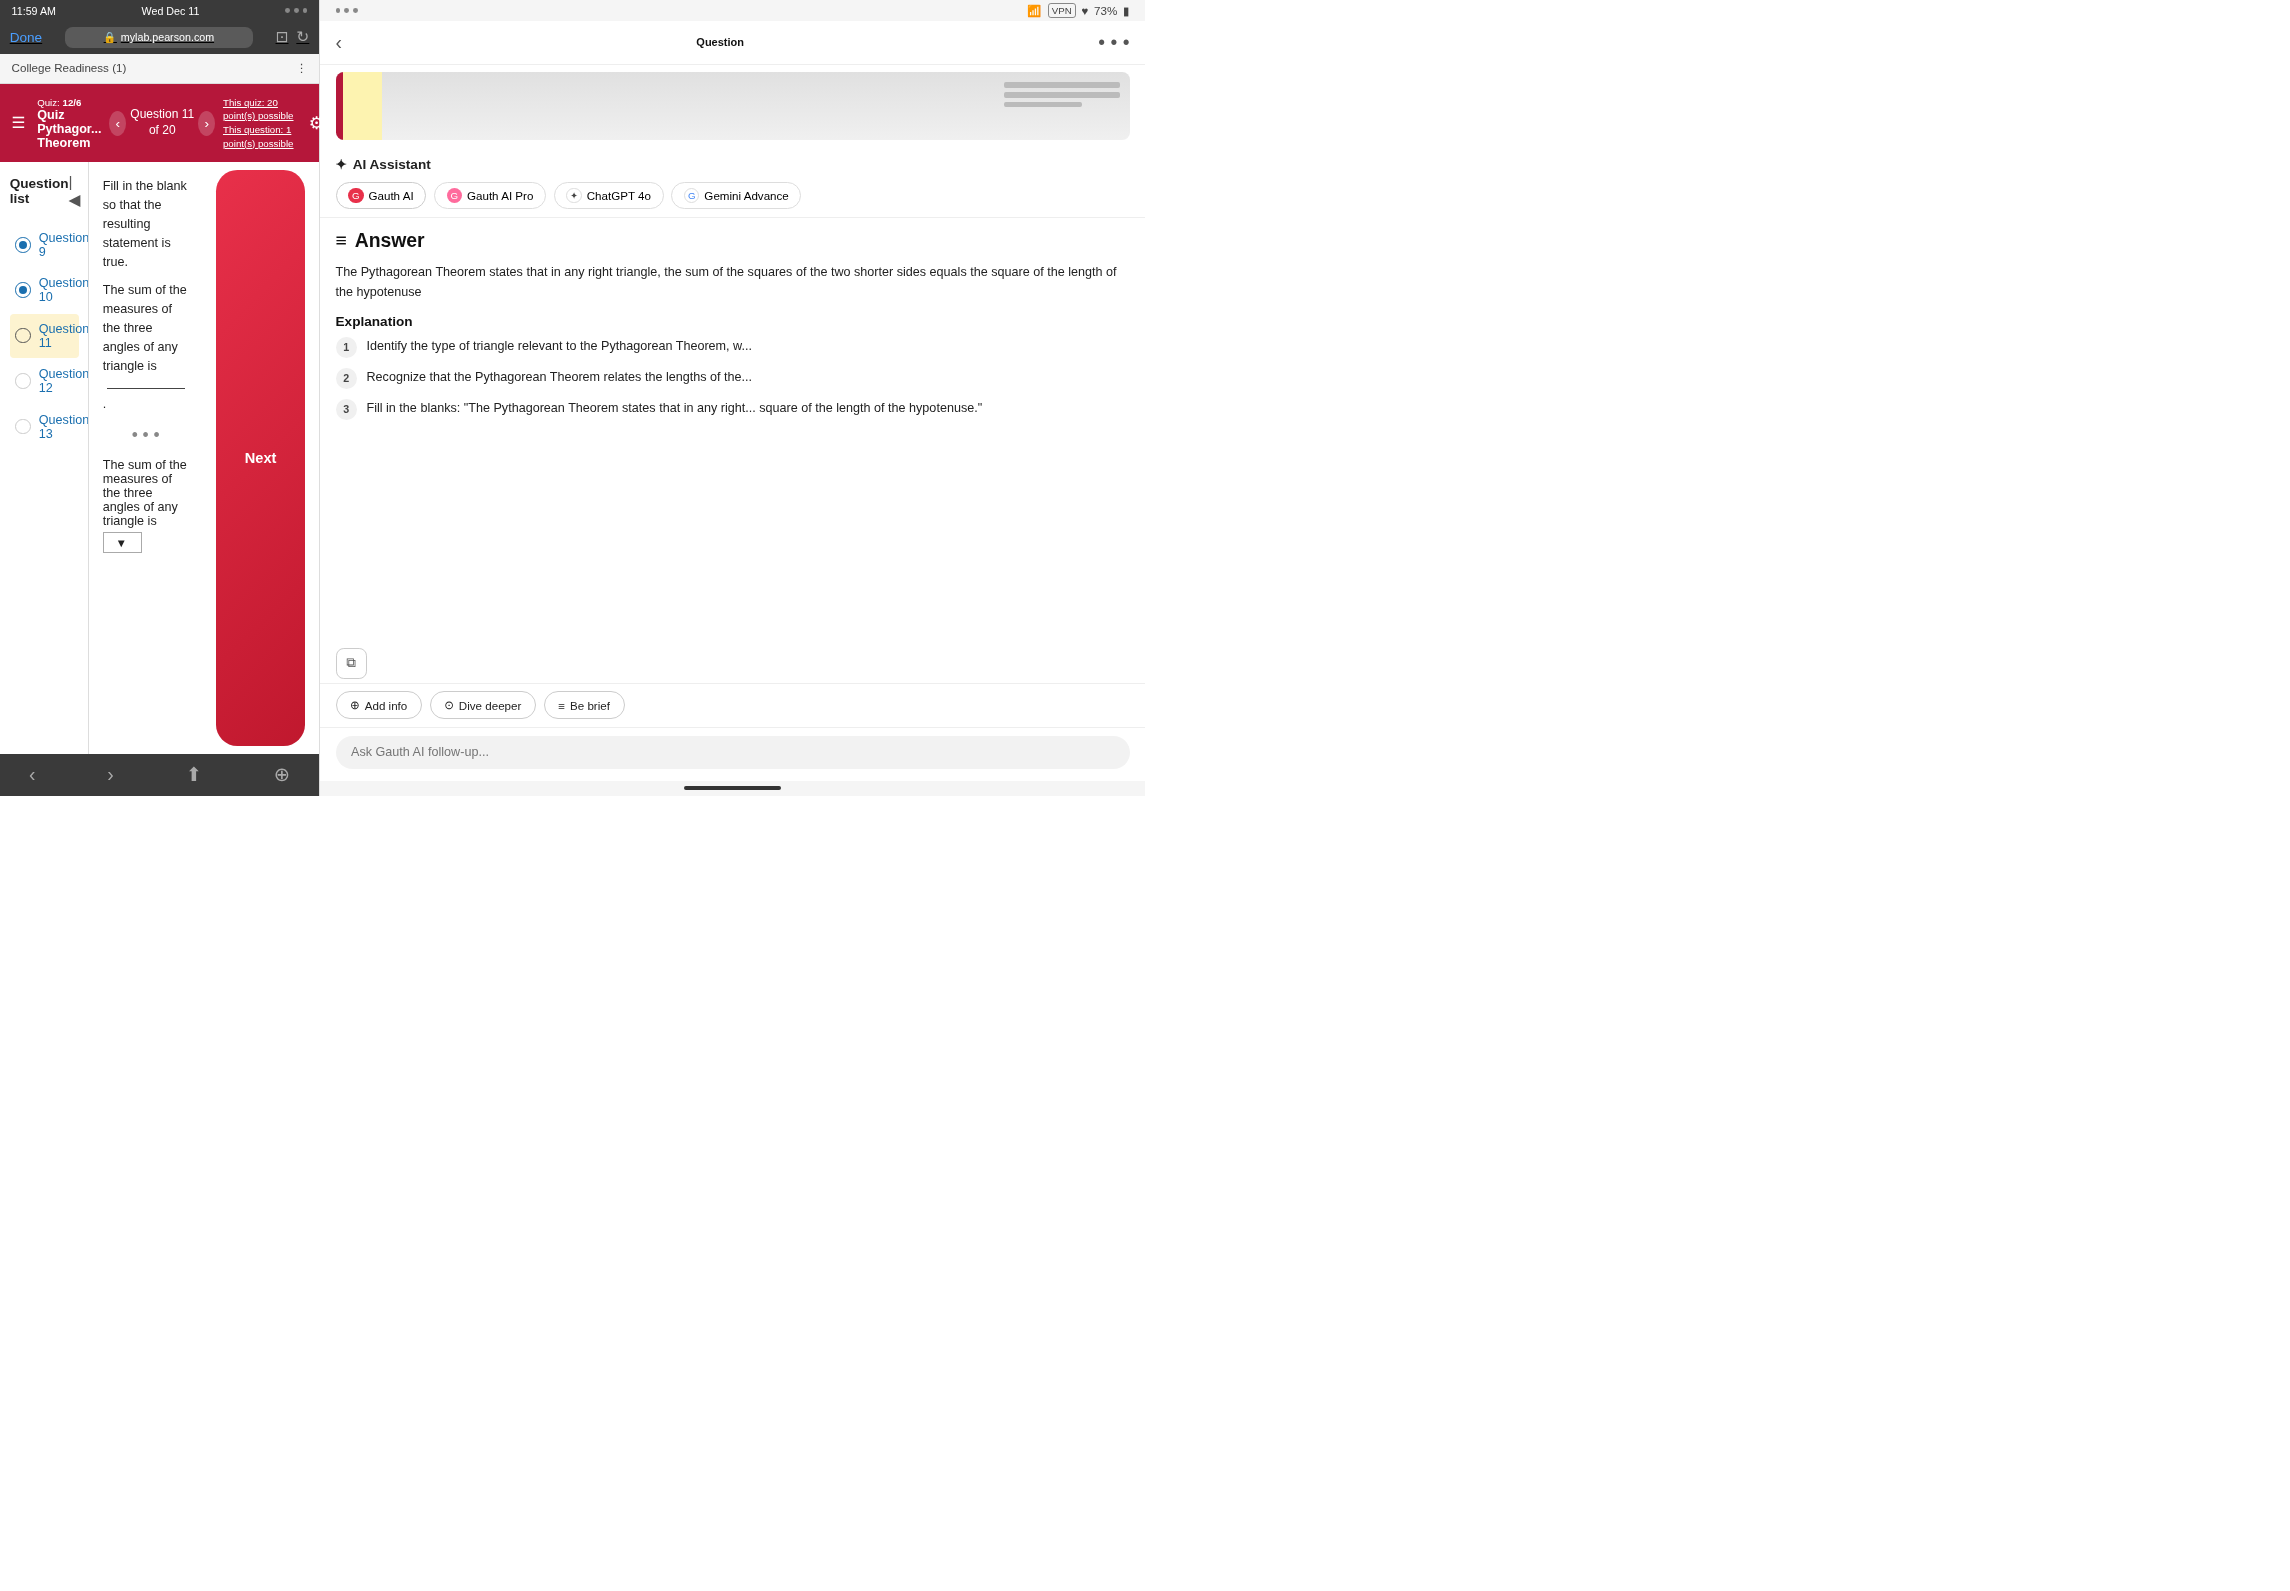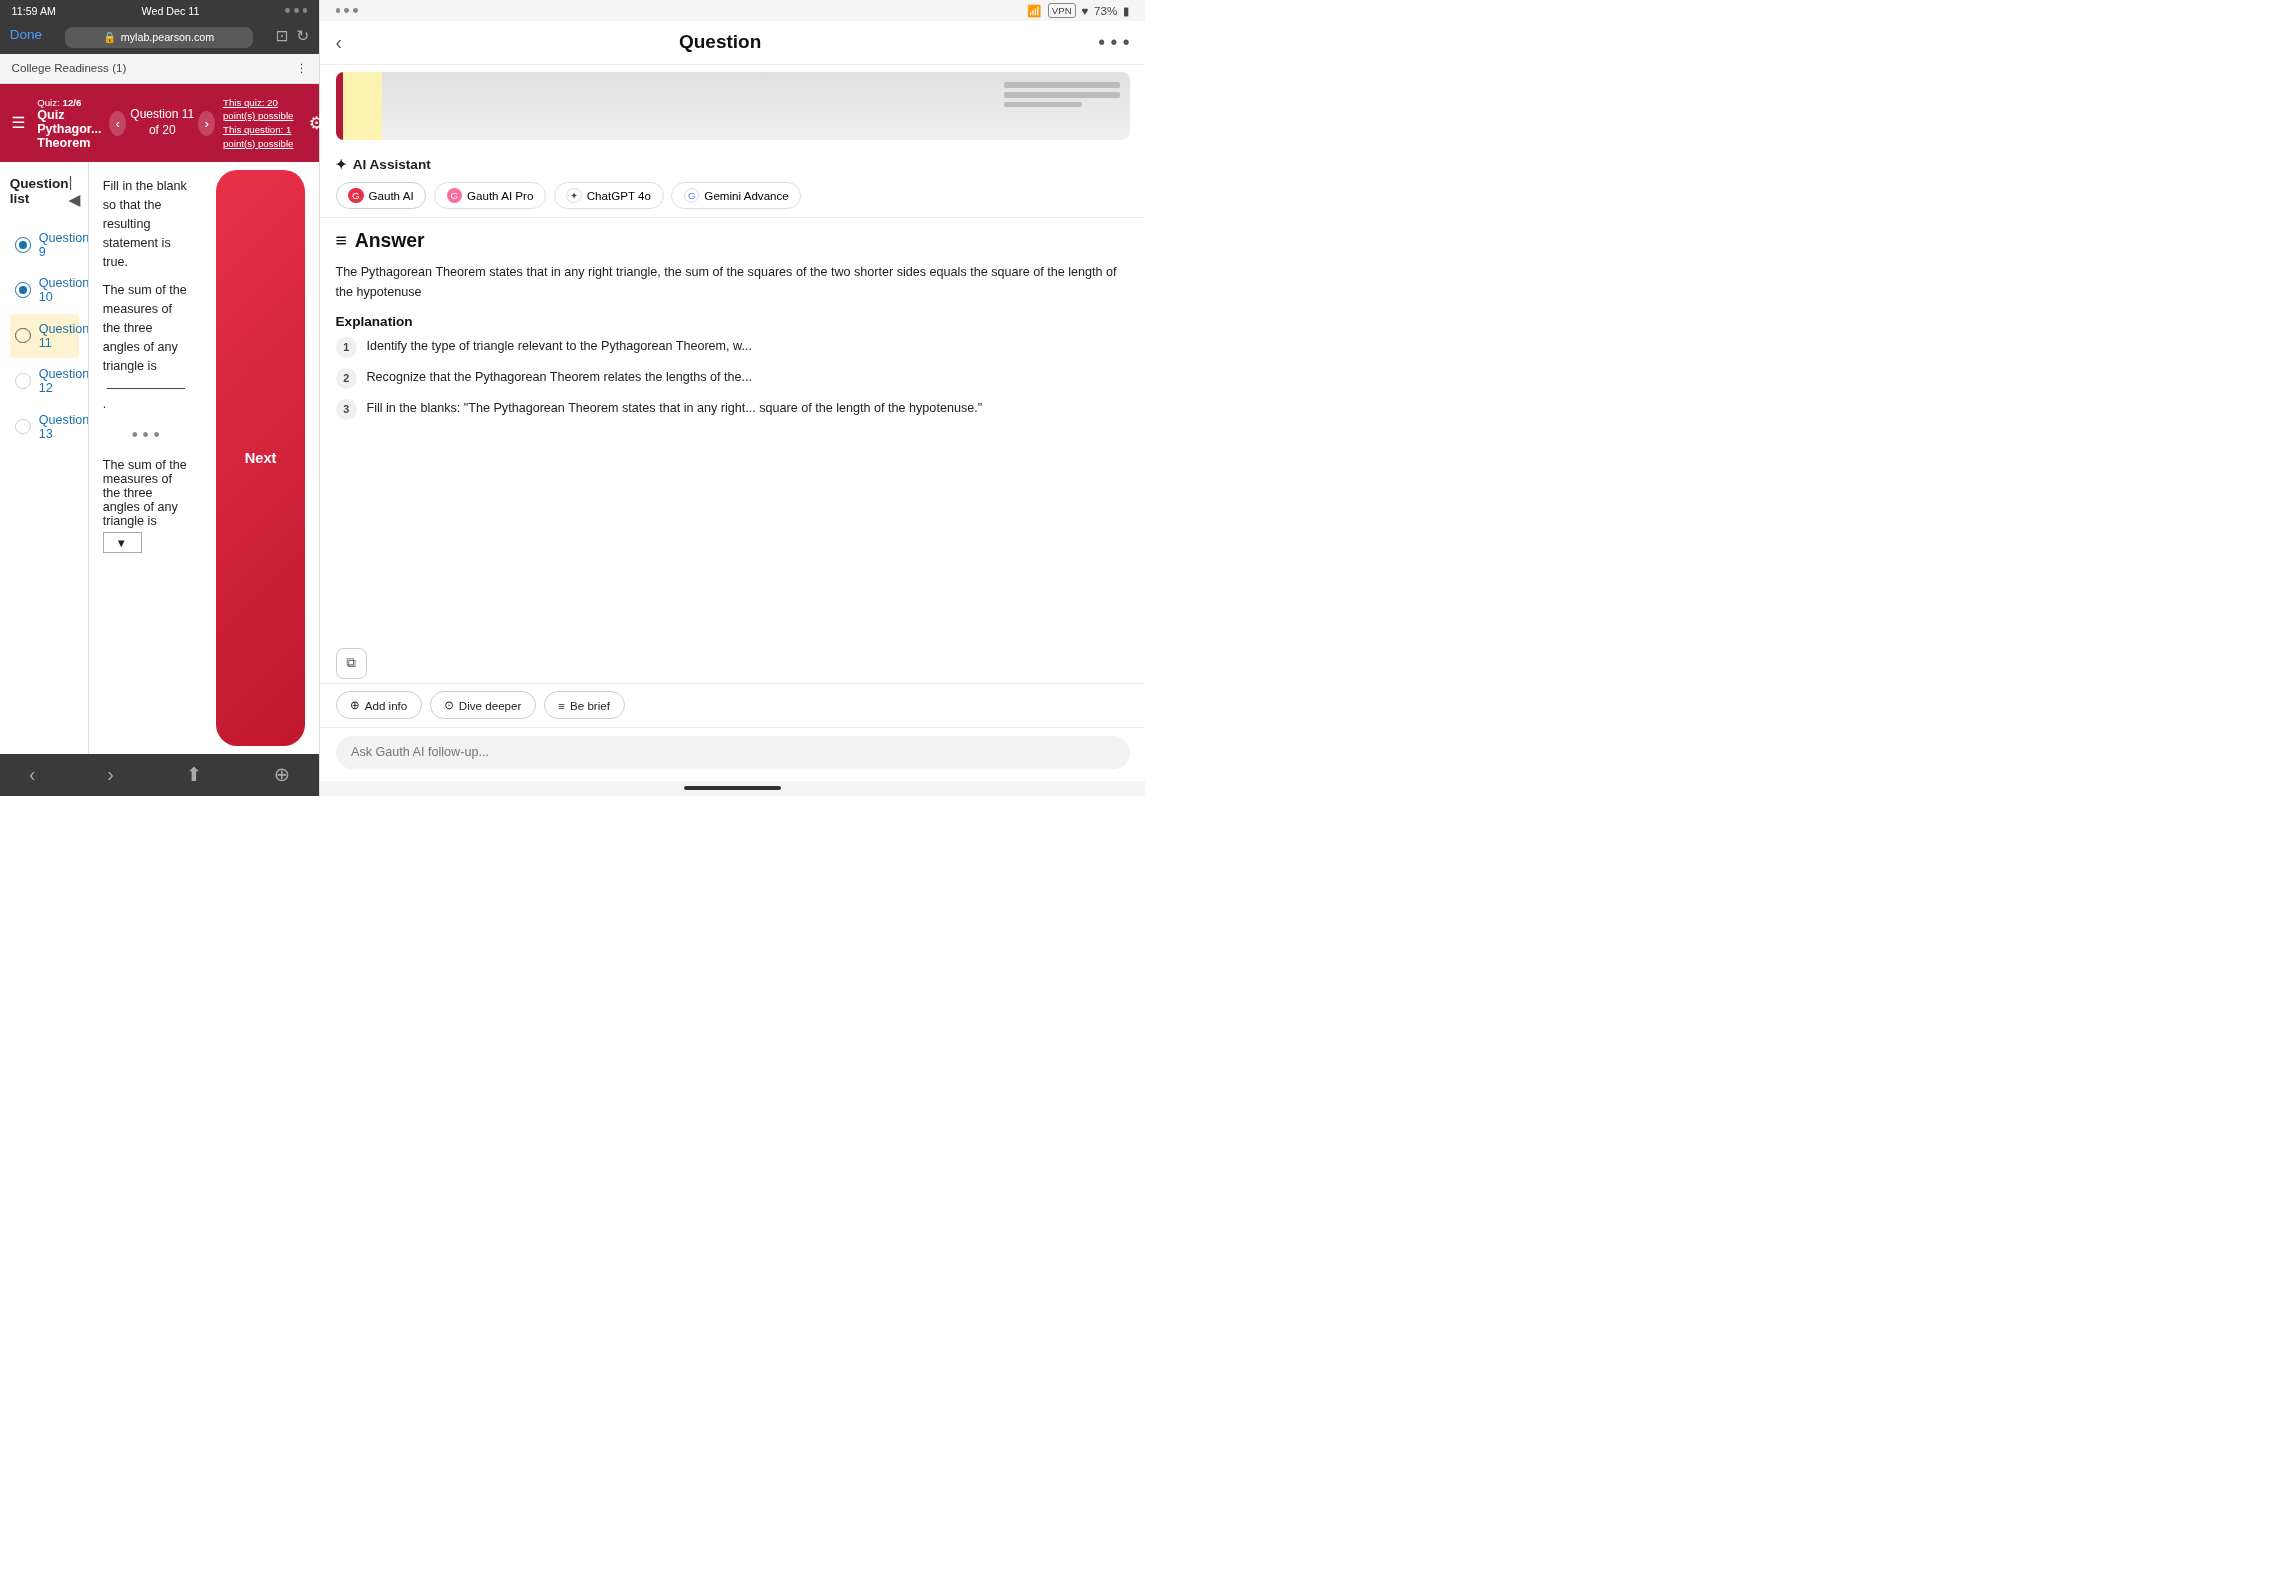--- a/index.html
+++ b/index.html
@@ -35,22 +35,23 @@
       height: 21.3px;
     }
     .status-bar-center { display: flex; gap: 3.9px; }
     .status-dot { width: 4.9px; height: 4.9px; background: #888; border-radius: 50%; }
 
     
     .browser-bar {
       background: #3a3a3a;
       padding: 5.8px 9.7px;
       display: flex;
-      align-items: flex-start;
+      align-items: center;
       gap: 23px;
+      text-decoration: underline;
     }
     .browser-done { color: #4a9eff; font-size: 13.6px; font-weight: 500; }
     .browser-url {
       flex: 1;
       background: #5a5a5a;
       border-radius: 7.8px;
       padding: 3.9px 9.7px;
       color: #fff;
       font-size: 10.7px;
       text-align: center;
@@ -264,21 +265,21 @@
 
     
     .right-header {
       padding: 9.7px 15.5px;
       display: flex;
       align-items: center;
       justify-content: space-between;
       border-bottom: 1px solid #eee;
     }
     .back-btn { font-size: 19.4px; color: #555; cursor: pointer; }
-    .right-title { font-size: 19px; font-weight: 700; color: #111; }
+    .right-title { font-size: 11px; font-weight: 700; color: #111; }
     .more-btn { font-size: 19.4px; color: #555; cursor: pointer; }
 
     
     .image-preview {
       margin: 7.8px 15.5px;
       height: 68px;
       background: linear-gradient(to bottom, #e0e0e0, #f0f0f0);
       border-radius: 7.8px;
       position: relative;
       overflow: hidden;

